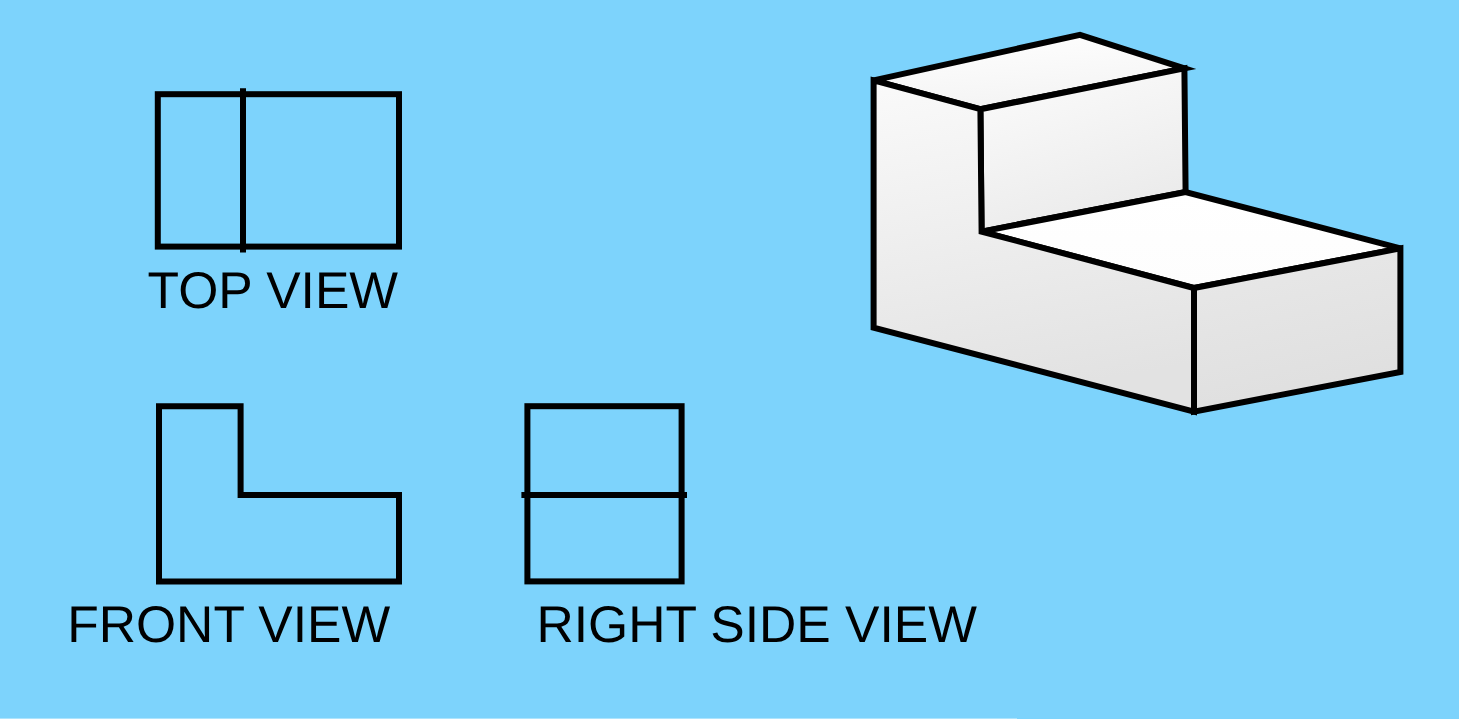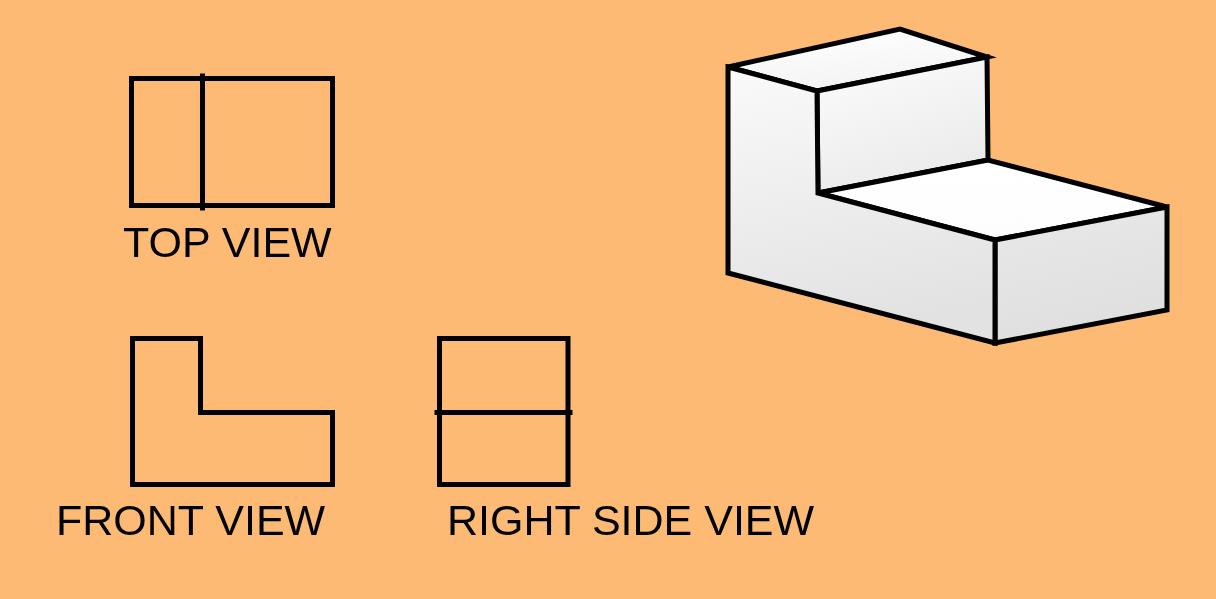--- a/index.html
+++ b/index.html
@@ -4,21 +4,21 @@
 <style>
   html, body {
     margin: 0;
     padding: 0;
     background: #ffffff;
   }
   .canvas {
     position: relative;
     width: 1216px;
     height: 599px;
-    background: #fdba74;
+    background: #7dd3fc;
     overflow: hidden;
     font-family: "Liberation Sans", sans-serif;
   }
   svg { display: block; }
   .view-label {
     fill: #000000;
     font-family: "Liberation Sans", sans-serif;
     font-size: 43px;
     letter-spacing: 0px;
   }

